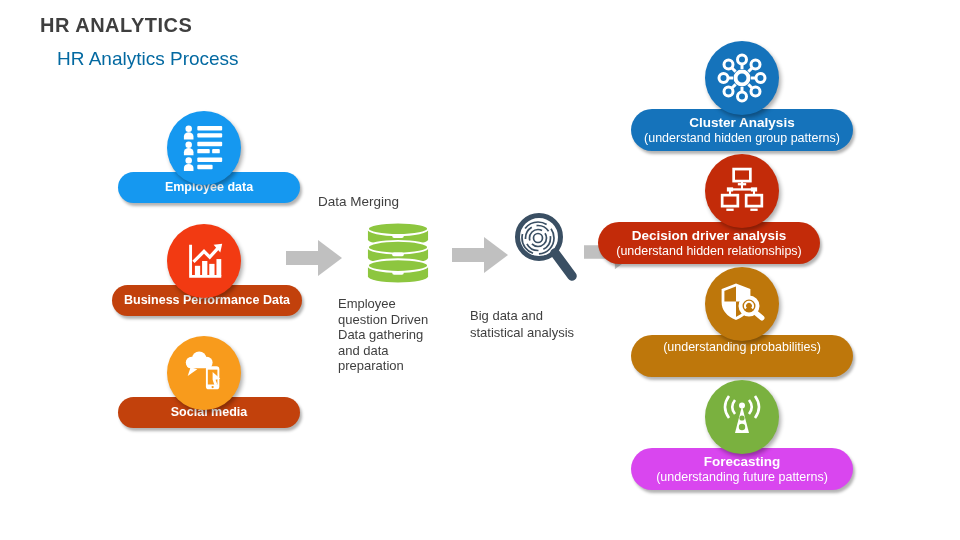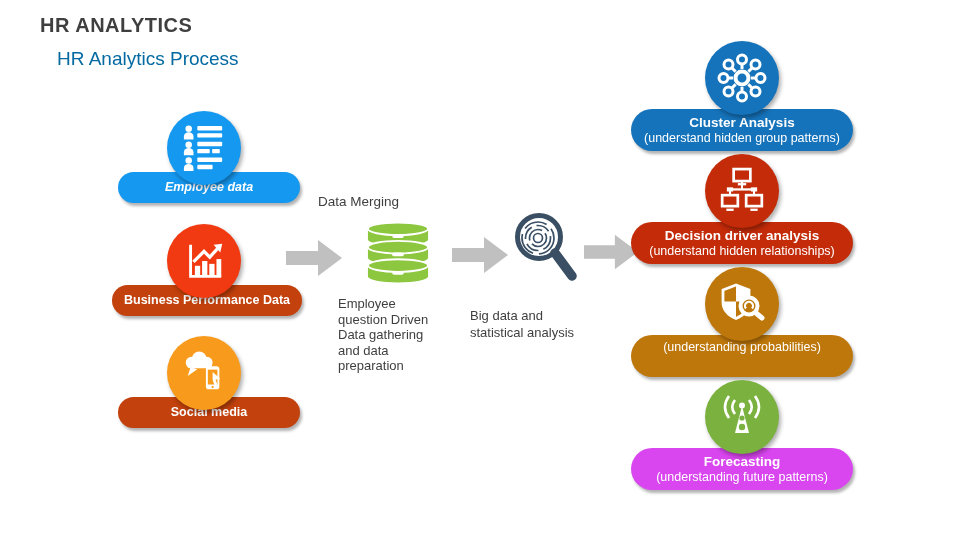--- a/index.html
+++ b/index.html
@@ -39,21 +39,21 @@
   svg { display:block; }
 </style>
 </head>
 <body>
 
 <div class="slide">
 
   <div class="abs title">HR ANALYTICS</div>
   <div class="abs subtitle">HR Analytics Process</div>
 
-  <div class="abs src-pill pill" style="left: 118px; top: 172px; background-color: rgb(21, 152, 240); font-style: italic;">
+  <div class="abs src-pill pill" style="left: 118px; top: 172px; background-color: rgb(21, 152, 240);">
     <span>Employee data</span>
   </div>
   <div class="abs circle" style="left: 167px; top: 111px; background-color: rgb(21, 152, 240);">
     <span>
       <svg width="44" height="48" viewBox="0 0 46 50" fill="#ffffff">
         <g>
           <circle cx="7" cy="5" r="3.4"></circle>
             <path d="M2 16 v-3 a5 4.4 0 0 1 10 0 v3 z"></path>
           <rect x="16" y="2" width="26" height="4.6" rx="1"></rect>
             <rect x="16" y="9.5" width="26" height="4.6" rx="1"></rect>
@@ -195,21 +195,21 @@
             <circle cx="13.5" cy="-13.5" r="4.5"></circle>
           <line x1="-6.4" y1="6.4" x2="-10" y2="10"></line> 
             <circle cx="-13.5" cy="13.5" r="4.5"></circle>
           <line x1="6.4" y1="6.4" x2="10" y2="10"></line> 
             <circle cx="13.5" cy="13.5" r="4.5"></circle>
         </g>
       </svg>
     </span>
   </div>
 
-  <div class="abs pill out-pill" style="left: 631px; top: 222px; background-color: rgb(195, 43, 9);">
+  <div class="abs pill out-pill" style="left: 598px; top: 222px; background-color: rgb(195, 43, 9);">
     <div class="l1">Decision driver analysis</div>
     <div class="l2">(understand hidden relationships)</div>
   </div>
   <div class="abs circle" style="left: 705px; top: 154px; background-color: rgb(195, 43, 9);">
     <span>
       <svg width="48" height="48" viewBox="0 0 46 46" fill="none" stroke="#ffffff">
         <rect x="15" y="2" width="16" height="11.5" stroke-width="2.6"></rect>
         <line x1="19" y1="16.5" x2="27" y2="16.5" stroke-width="2.2"></line>
         <line x1="23" y1="13.5" x2="23" y2="21.5" stroke-width="2"></line>
         <line x1="10" y1="21.5" x2="36" y2="21.5" stroke-width="2.2"></line>

